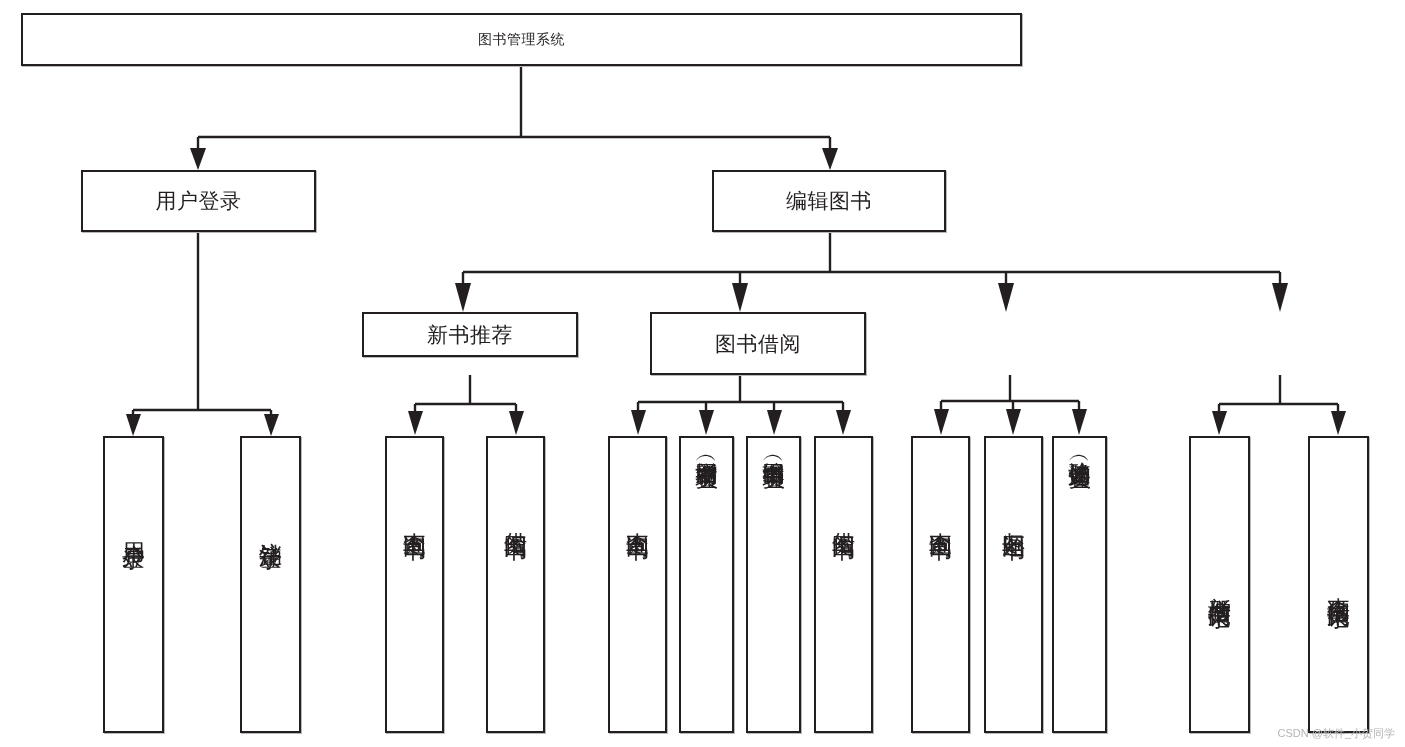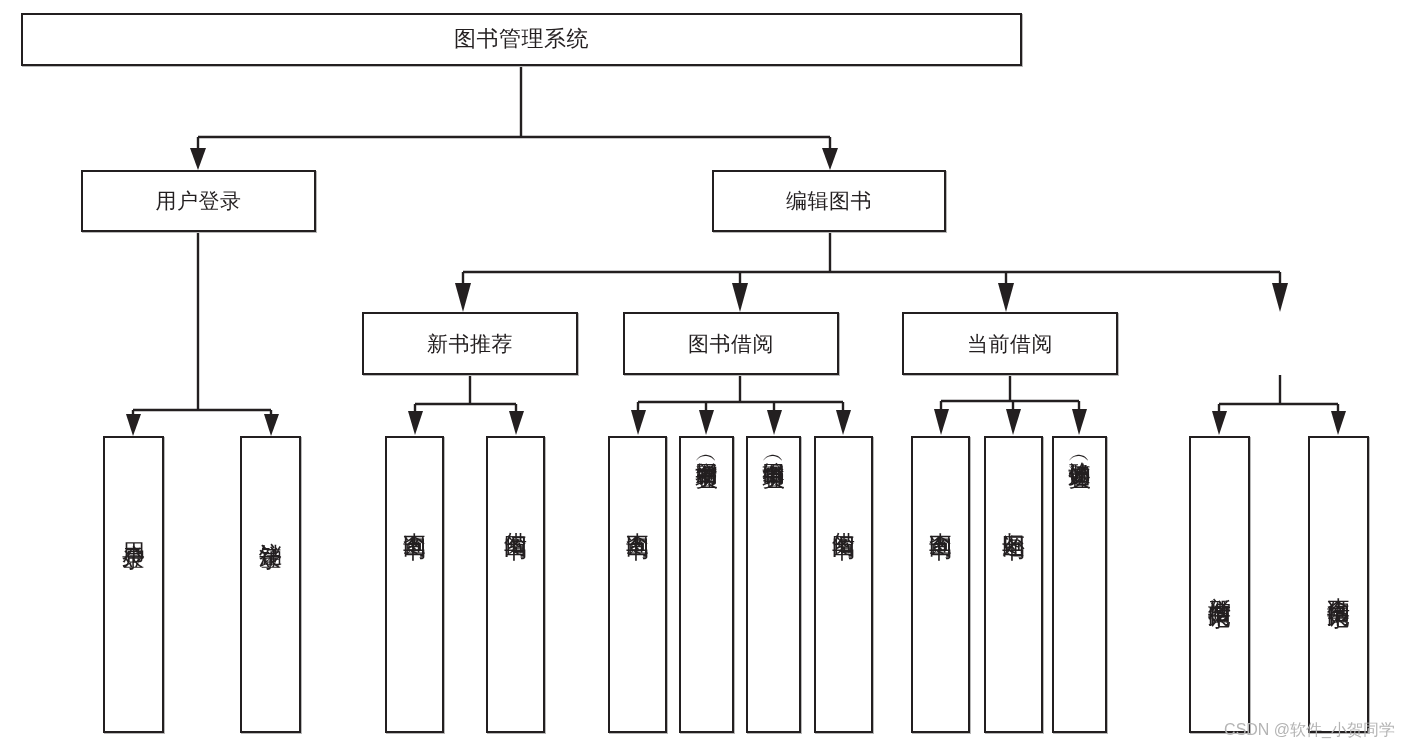--- a/index.html
+++ b/index.html
@@ -36,21 +36,21 @@
   .node .lbl {
     color: #231f20;
     line-height: 1.12;
     letter-spacing: 0.5px;
     white-space: nowrap;
   }
   .node.horiz .lbl {
     font-size: 21px;
   }
   .node.root .lbl {
-    font-size: 22px;
+    font-size: 14px;
     font-family: Liberation Serif, serif;
   }
   .node.vert {
     align-items: flex-start;
     padding-top: 4px;
   }
   .node.vert .lbl {
     writing-mode: vertical-rl;
     text-orientation: upright;
     font-size: 23px;
@@ -62,21 +62,21 @@
     letter-spacing: 1px;
   }
   .node.vert.mid {
     align-items: center;
     padding-top: 0;
   }
   #watermark {
     position: absolute;
     right: 10px;
     bottom: 6px;
-    font-size: 16px;
+    font-size: 11px;
     color: #b4b4b4;
     z-index: 5;
     white-space: nowrap;
     font-family: "Liberation Sans", "DejaVu Sans", sans-serif;
   }
 </style>
 </head>
 <body>
 
 <div id="canvas">
@@ -164,28 +164,25 @@
     <span class="lbl">图书管理系统</span>
   </div>
 
   <div class="node horiz" style="left:81px; top:170px; width:235px; height:62px;">
     <span class="lbl">用户登录</span>
   </div>
   <div class="node horiz" style="left:712px; top:170px; width:234px; height:62px;">
     <span class="lbl">编辑图书</span>
   </div>
 
-  <div class="node horiz" style="left:362px; top:312px; width:216px; height:63px;">
+  <div class="node horiz" style="left:362px; top:312px; width:216px; height:45px;">
     <span class="lbl">新书推荐</span>
   </div>
-  <div class="node horiz" style="left:623px; top:312px; width:216px; height:63px;">
+  <div class="node horiz" style="left:650px; top:312px; width:216px; height:63px;">
     <span class="lbl">图书借阅</span>
-  </div>
-  <div class="node horiz" style="left:902px; top:312px; width:216px; height:63px;">
-    <span class="lbl">当前借阅</span>
   </div>
 
   <div class="node vert" style="left:103px; top:436px; width:61px; height:297px; padding-top:86px;">
     <span class="lbl">用户登录</span>
   </div>
   <div class="node vert" style="left:240px; top:436px; width:61px; height:297px; padding-top:86px;">
     <span class="lbl">注销登录</span>
   </div>
 
   <div class="node vert" style="left:385px; top:436px; width:59px; height:297px; padding-top:76px;">

